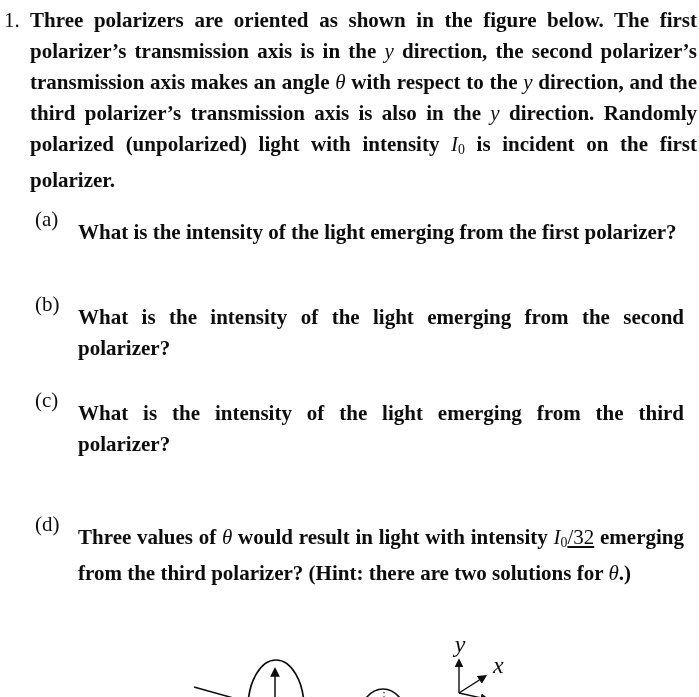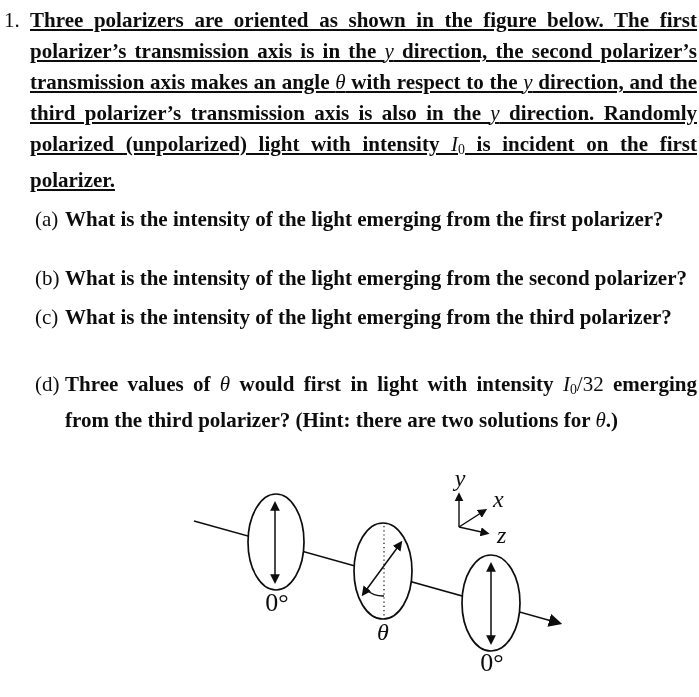--- a/index.html
+++ b/index.html
@@ -11,32 +11,32 @@
     background:#ffffff;
     color:#0d0d0d;
     font-family:"Liberation Serif","DejaVu Serif",serif;
     font-size:21px;
     line-height:31px;
     overflow:hidden;
   }
   .problem{display:flex;}
   .pnum{flex:0 0 26px;font-weight:400;}
   .pbody{flex:1;min-width:0;}
-  .statement{margin:0;text-align:justify;font-weight:700;text-decoration:underline;}
+  .statement{margin:0;text-align:justify;font-weight:700;}
   .parts{margin-top:8px;}
   .part{display:flex;margin-left:5px;}
   .part-a{margin-bottom:28px;}
   .part-b{margin-bottom:8px;}
   .part-c{margin-bottom:36px;}
   .part-d{margin-bottom:0;}
   .plabel{flex:0 0 30px;font-weight:400;}
-  .ptext{margin:0;flex:1;min-width:0;text-align:justify;font-weight:700;}
+  .ptext{margin:13px;flex:1;min-width:0;text-align:justify;font-weight:700;}
   
   .mi{font-style:italic;font-weight:400;}
-  .mn{font-weight:400;}
+  .mn{font-weight:400;text-decoration:underline;}
   .sub{font-weight:400;font-size:0.66em;vertical-align:-0.22em;font-style:normal;}
   .figure{display:block;margin-top:23px;}
   .figure text{font-family:"Liberation Serif","DejaVu Serif",serif;fill:#0d0d0d;}
   .figlabel{font-size:26px;}
   .mathlabel{font-size:24px;font-style:italic;}
   .stroke{stroke:#0d0d0d;fill:none;}
 </style>
 </head>
 <body>
 
@@ -53,21 +53,21 @@
         <div class="part part-b">
           <span class="plabel">(b)</span>
           <p class="ptext"><span>What is the intensity of the light emerging from the second polarizer?</span></p>
         </div>
         <div class="part part-c">
           <span class="plabel">(c)</span>
           <p class="ptext"><span>What is the intensity of the light emerging from the third polarizer?</span></p>
         </div>
         <div class="part part-d">
           <span class="plabel">(d)</span>
-          <p class="ptext"><span>Three values of </span><span class="mi">θ</span><span> would first in light with intensity </span><span class="mi">I</span><span class="sub">0</span><span class="mn">/32</span><span> emerging from the third polarizer? (Hint: there are two solutions for </span><span class="mi">θ</span><span>.)</span></p>
+          <p class="ptext"><span>Three values of </span><span class="mi">θ</span><span> would result in light with intensity </span><span class="mi">I</span><span class="sub">0</span><span class="mn">/32</span><span> emerging from the third polarizer? (Hint: there are two solutions for </span><span class="mi">θ</span><span>.)</span></p>
         </div>
       </div>
     </div>
   </div>
 
   <svg class="figure" width="699" height="217" viewBox="0 0 699 217" xmlns="http://www.w3.org/2000/svg">
     <defs>
       <marker id="arr" viewBox="0 0 10 10" refX="6" refY="5" markerWidth="6.5" markerHeight="6.5" orient="auto-start-reverse">
         <path d="M0,0 L10,5 L0,10 z" fill="#0d0d0d"></path>
       </marker>

